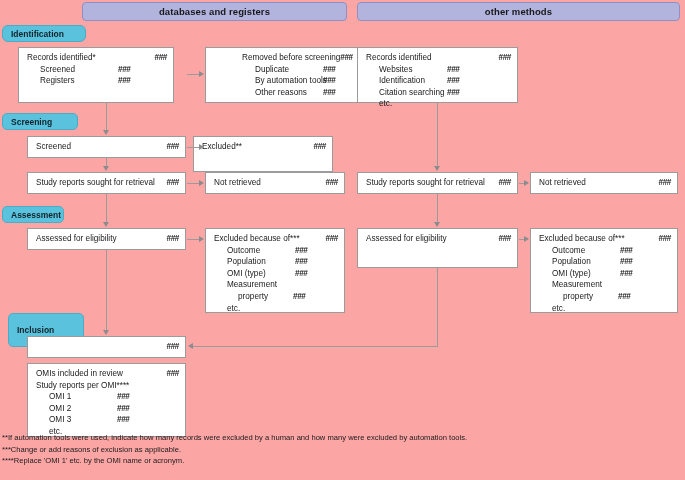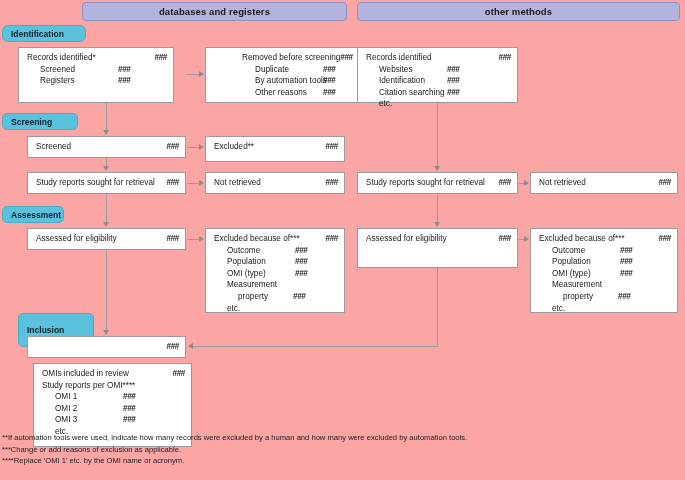--- a/index.html
+++ b/index.html
@@ -129,21 +129,21 @@
 
   <div class="stage-tab" style="left:2px; top:25px; width:84px; height:17px;border-radius:6px;">
     <span>Identification</span>
   </div>
   <div class="stage-tab" style="left:2px; top:113px; width:76px; height:17px;">
     <span>Screening</span>
   </div>
   <div class="stage-tab" style="left:2px; top:206px; width:62px; height:17px;">
     <span>Assessment</span>
   </div>
-  <div class="stage-tab" style="left:18px; top:313px; width:76px; height:34px;">
+  <div class="stage-tab" style="left:8px; top:313px; width:76px; height:34px;">
     <span>Inclusion</span>
   </div>
 
   <div class="box" style="left:18px; top:47px; width:156px; height:56px;">
     <div class="row">
       <span class="lbl">Records identified*</span>
       <span class="spacer"></span>
       <span class="num">###</span>
     </div>
     <div class="row sub fixnum">
@@ -201,21 +201,21 @@
   <div class="arrow-right" style="left:199px; top:70.5px;"></div>
 
   <div class="box" style="left:27px; top:136px; width:159px; height:22px;">
     <div class="row">
       <span class="lbl">Screened</span>
       <span class="spacer"></span>
       <span class="num">###</span>
     </div>
   </div>
 
-  <div class="box" style="left:205px; top:136px; width:140px; height:26px;text-align:right;">
+  <div class="box" style="left:193px; top:136px; width:140px; height:36px;text-align:right;">
     <div class="row">
       <span class="lbl">Excluded**</span>
       <span class="spacer"></span>
       <span class="num">###</span>
     </div>
   </div>
 
   <div class="vline" style="left:106px; top:103px; height:28px;"></div>
   <div class="arrow-down" style="left:103px; top:130px;"></div>
 
@@ -350,21 +350,21 @@
   <div class="hline" style="left:519px; top:239px; width:6px;"></div>
   <div class="arrow-right" style="left:524px; top:235.5px;"></div>
 
   <div class="box" style="left:27px; top:336px; width:159px; height:22px;">
     <div class="row">
       <span class="spacer"></span>
       <span class="num">###</span>
     </div>
   </div>
 
-  <div class="box" style="left:33px; top:363px; width:159px; height:84px;">
+  <div class="box" style="left:27px; top:363px; width:159px; height:74px;">
     <div class="row">
       <span class="lbl">OMIs included in review</span>
       <span class="spacer"></span>
       <span class="num">###</span>
     </div>
     <div class="row">
       <span class="lbl">Study reports per OMI****</span>
     </div>
     <div class="row sub fixnum2">
       <span class="lbl">OMI 1</span>

